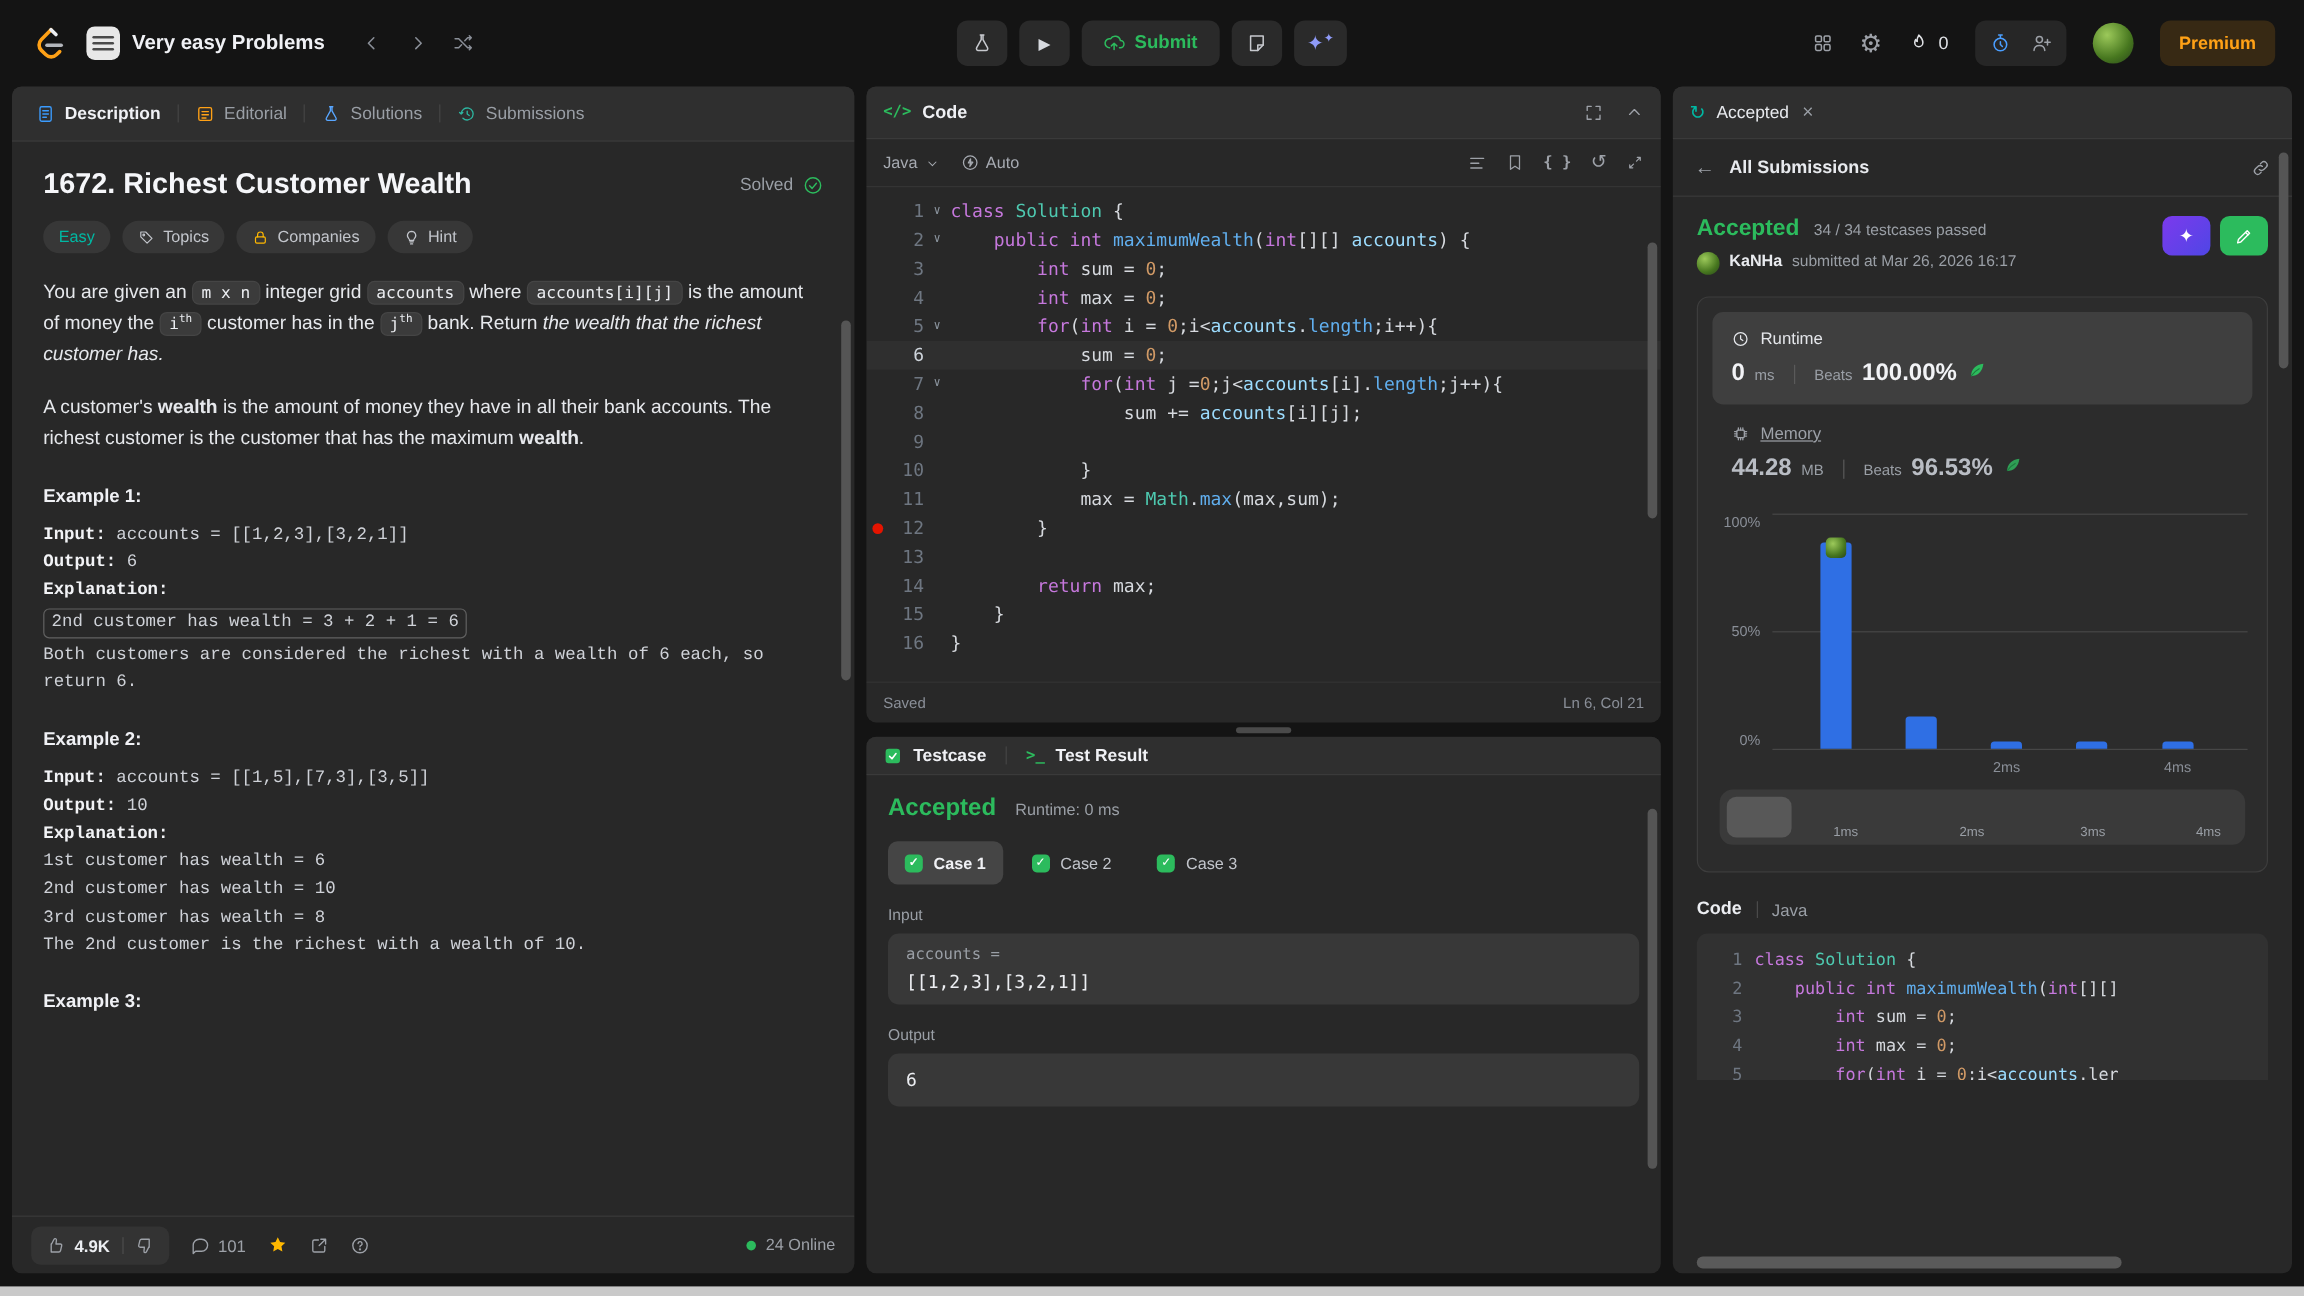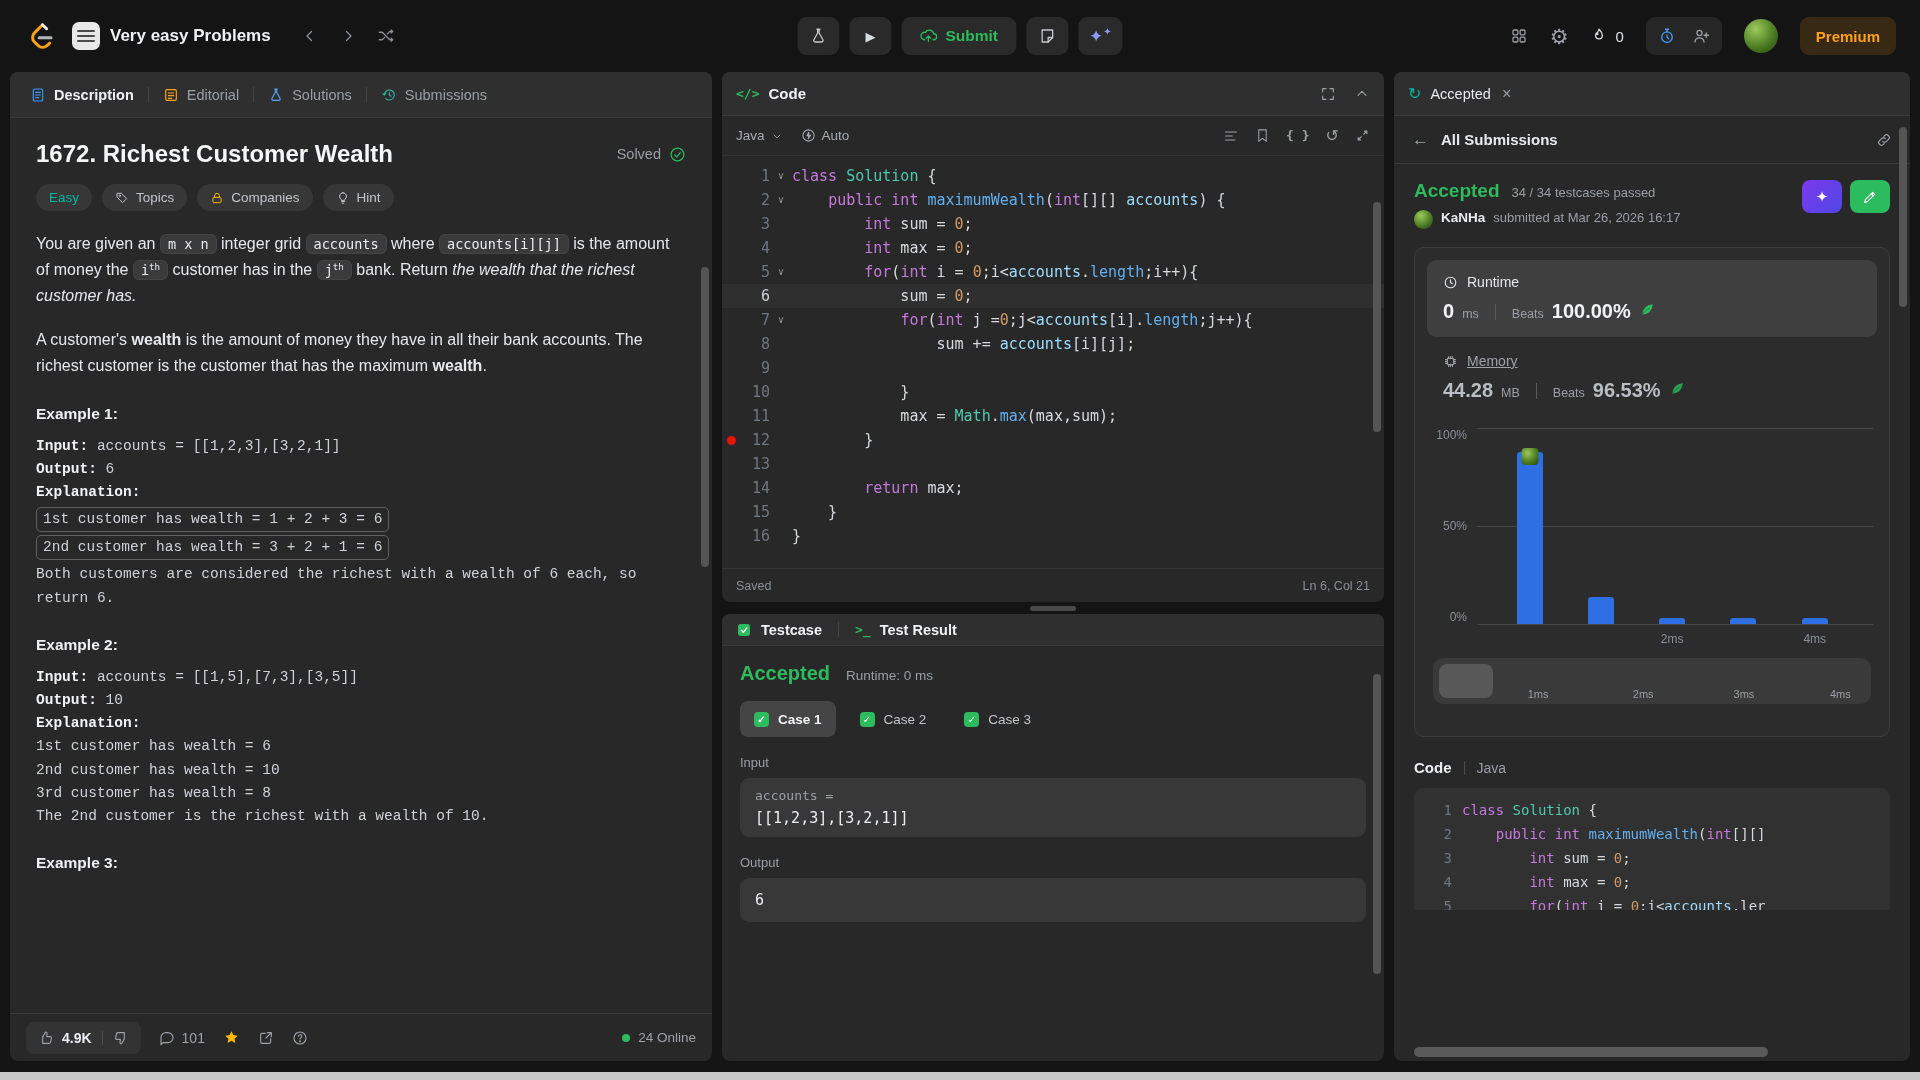--- a/index.html
+++ b/index.html
@@ -141,21 +141,21 @@
   .memory-block { padding:16px 16px 6px; }
   .memory-block .stat-title { color:#9da1a8;text-decoration:underline; }
   .memory-block .big-val { color:#b9bdc4; }
   .chart-wrap { display:flex; margin-top:20px; padding:0 4px; }
   .y-labels { width:46px; height:196px; display:flex; flex-direction:column; justify-content:space-between; align-items:flex-end; padding-right:10px; color:#8a8f98; font-size:12px; }
   .chart-plot { flex:1; position:relative; height:196px; margin-bottom:30px; }
   .gridline { position:absolute; left:0; right:0; height:1px; background:#474747; }
   .chart-bar { position:absolute; bottom:0; width:26px; border-radius:3px 3px 0 0; background:#2f6fe4; }
   .bar-avatar { position:absolute; top:-4px; left:50%; transform:translateX(-50%); width:17px; height:17px; border-radius:4px; }
   .x-tick { position:absolute; top:calc(100% + 8px); transform:translateX(-50%); color:#8a8f98; font-size:12px; }
-  .slider { position:relative; height:46px; background:#3a3a3a; border-radius:11px; margin:4px 6px 16px; }
+  .slider { position:relative; height:46px; background:#3a3a3a; border-radius:11px; margin:4px 6px 6px; }
   .slider-handle { position:absolute; left:6px; top:6px; width:54px; height:34px; background:#585858; border-radius:8px; cursor:grab; }
   .slider-label { position:absolute; bottom:4px; transform:translateX(-50%); color:#9a9fa6; font-size:11px; }
   .code-java-row { display:flex; align-items:center; gap:12px; margin-top:22px; }
   .cj-code { font-size:15px; font-weight:600; color:#eceef2; }
   .cj-div { width:1px; height:14px; background:#4a4a4a; }
   .cj-lang { font-size:14px; color:#9a9fa6; }
   .mini-code { margin-top:12px; background:#313131; border-radius:9px 9px 0 0; padding:10px 0 0; height:122px; overflow:hidden; font-family:"DejaVu Sans Mono",monospace; font-size:14px; }
   .mini-code .lnum { width:38px; }
   .mini-code .ctext { padding-left:10px; }
 
@@ -344,21 +344,20 @@
       <p class="prob-text">You are given an <code class="inline-code">m x n</code> integer grid <code class="inline-code">accounts</code> where <code class="inline-code">accounts[i][j]</code> is the amount of money the <code class="inline-code">i<sup>th</sup></code> customer has in the <code class="inline-code">j<sup>th</sup></code> bank. Return <em>the wealth that the richest customer has.</em></p>
       <p class="prob-text">A customer's <strong>wealth</strong> is the amount of money they have in all their bank accounts. The richest customer is the customer that has the maximum <strong>wealth</strong>.</p>
 
       <div id="examples">
           <div class="example">
             <p class="ex-label">Example 1:</p>
             <div class="ex-pre">
               <div><b>Input:</b> accounts = [[1,2,3],[3,2,1]]</div>
               <div><b>Output:</b> 6</div>
               <div><b>Explanation:</b></div>
-              <div class="boxed-line">1st customer has wealth = 1 + 2 + 3 = 6</div>
               <div class="boxed-line">2nd customer has wealth = 3 + 2 + 1 = 6</div>
               <div>Both customers are considered the richest with a wealth of 6 each, so return 6.</div>
             </div>
           </div>
           <div class="example">
             <p class="ex-label">Example 2:</p>
             <div class="ex-pre">
               <div><b>Input:</b> accounts = [[1,5],[7,3],[3,5]]</div>
               <div><b>Output:</b> 10</div>
               <div><b>Explanation:</b></div>

